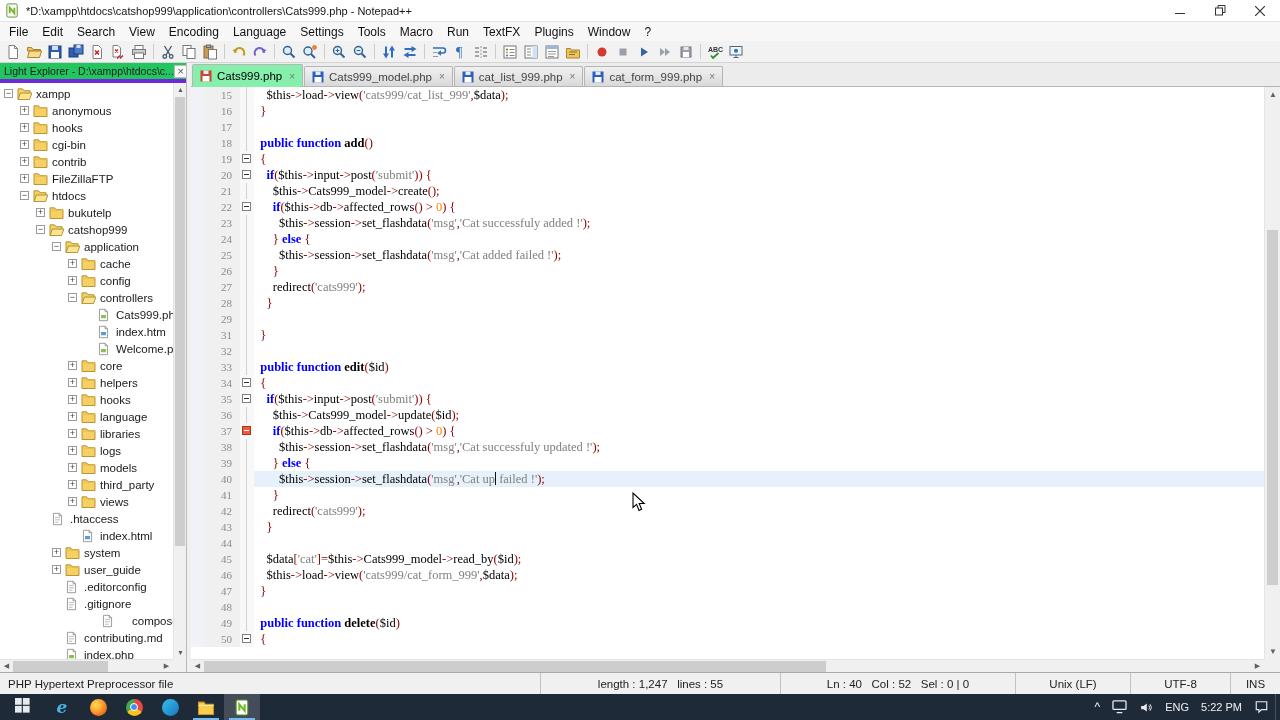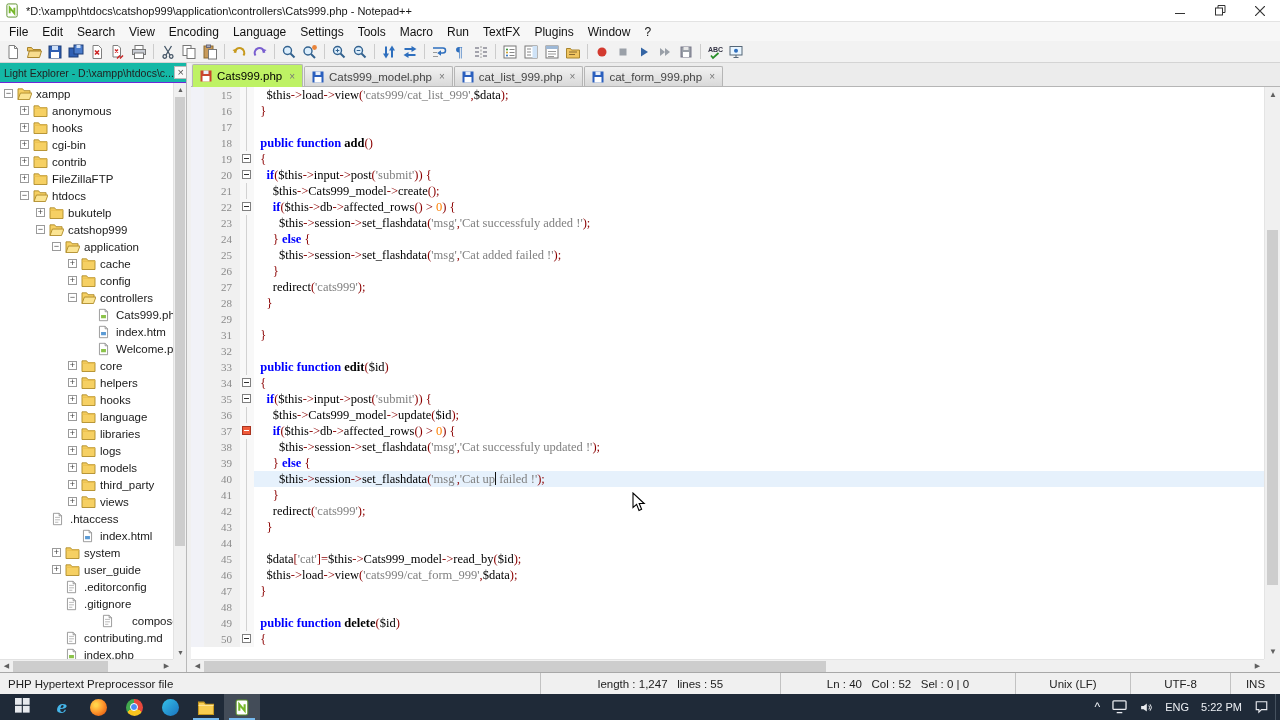--- a/index.html
+++ b/index.html
@@ -12,40 +12,40 @@
   .win-btn{width:40px;height:22px;display:flex;align-items:center;justify-content:center;}
   .menubar{height:19px;background:#f7f7f7;display:flex;align-items:center;padding-left:2px;}
   .menu-item{padding:0 7px;font-size:12px;color:#111;height:100%;display:flex;align-items:center;cursor:default;}
   .toolbar{height:22px;background:#f2f2f2;border-bottom:1px solid #d4d4d4;display:flex;align-items:center;padding:0 3px;gap:1px;}
   .tbtn{width:20px;height:20px;display:flex;align-items:center;justify-content:center;}
   .tico{width:16px;height:16px;display:block;}
   .tsep{width:1px;height:15px;background:#cccccc;margin:0 3px;}
   .main{display:flex;height:609px;background:#f0f0f0;}
   
   .sidebar{width:187px;position:relative;background:#ffffff;border-right:1px solid #b9b9b9;}
-  .side-header{height:20px;background:#14b8a6;border-bottom:1px solid #6d28d9;display:flex;align-items:center;justify-content:space-between;padding:0 4px;font-size:10.5px;color:#222;white-space:nowrap;overflow:hidden;}
+  .side-header{height:20px;background:#22c55e;border-bottom:4px solid #6d28d9;display:flex;align-items:center;justify-content:space-between;padding:0 4px;font-size:10.5px;color:#222;white-space:nowrap;overflow:hidden;}
   .side-close{font-size:11px;color:#555;border:1px solid #bbb;background:#fafafa;width:14px;height:13px;line-height:11px;text-align:center;flex:0 0 auto;}
   .tree{position:absolute;top:20px;left:0;right:13px;bottom:13px;overflow:hidden;padding-top:2px;font-size:11.5px;}
   .tree-row{height:17px;display:flex;align-items:center;white-space:nowrap;}
   .expander{width:9px;height:9px;flex:0 0 9px;margin-right:4px;font-size:9px;line-height:7px;text-align:center;color:#444;}
   .expander.box{border:1px solid #9a9a9a;background:#fff;}
   .titem-icon{width:15px;height:14px;flex:0 0 15px;margin-right:4px;display:flex;align-items:center;}
   .tlabel{color:#1a1a1a;}
   .sb-v{position:absolute;top:20px;right:0;bottom:13px;width:13px;background:#f0f0f0;border-left:1px solid #e2e2e2;}
   .sb-h{position:absolute;left:0;right:13px;bottom:0;height:13px;background:#f0f0f0;border-top:1px solid #e2e2e2;display:flex;align-items:center;}
   .sb-corner{position:absolute;right:0;bottom:0;width:13px;height:13px;background:#f0f0f0;}
   .arr{color:#606060;font-size:7px;width:13px;height:13px;display:flex;align-items:center;justify-content:center;}
   .sb-v .thumb{position:absolute;left:1px;right:1px;top:14px;height:78%;background:#cdcdcd;}
   .sb-h .thumb{height:11px;width:55%;background:#cdcdcd;}
   .splitter{width:4px;background:#f0f0f0;}
   
   .edcol{flex:1;display:flex;flex-direction:column;min-width:0;}
   .tabbar{height:24px;background:#ececec;display:flex;align-items:flex-end;border-bottom:1px solid #b5b5b5;padding-left:1px;}
   .tab{height:20px;display:flex;align-items:center;gap:5px;padding:0 7px;font-size:11.5px;color:#444;background:linear-gradient(#f1f1f1,#d9d9d9);border:1px solid #b5b5b5;border-bottom:none;margin-right:1px;border-radius:2px 2px 0 0;}
-  .tab.active{height:23px;background:#bef264;color:#000;position:relative;z-index:2;margin-bottom:-1px;}
+  .tab.active{height:23px;background:#86efac;color:#000;position:relative;z-index:2;margin-bottom:-1px;}
   .tabico{width:12px;height:12px;display:block;}
   .tabclose{font-size:10px;color:#777;margin-left:2px;}
   .editor{flex:1;position:relative;background:#fff;overflow:hidden;}
   .code-lines{position:absolute;top:0;left:0;right:16px;bottom:13px;overflow:hidden;font-family:"Liberation Mono","DejaVu Sans Mono",monospace;font-size:12.5px;line-height:16px;}
   .code-line{display:flex;height:16px;font-family:Liberation Serif, serif;}
   .bm{width:13px;flex:0 0 13px;background:#f1f2f7;}
   .ln{width:36px;flex:0 0 36px;text-align:right;padding-right:8px;color:#8a8a8a;font-size:11px;background:#f0f0f0;line-height:16px;}
   .fold{width:14px;flex:0 0 14px;position:relative;background:#f8f8f8;}
   .fold.cont::before{content:'';position:absolute;left:6px;top:0;bottom:0;width:1px;background:#d2d2d2;}
   .foldbox{position:absolute;left:2px;top:3px;width:9px;height:9px;border:1px solid #808080;background:#fff;}

